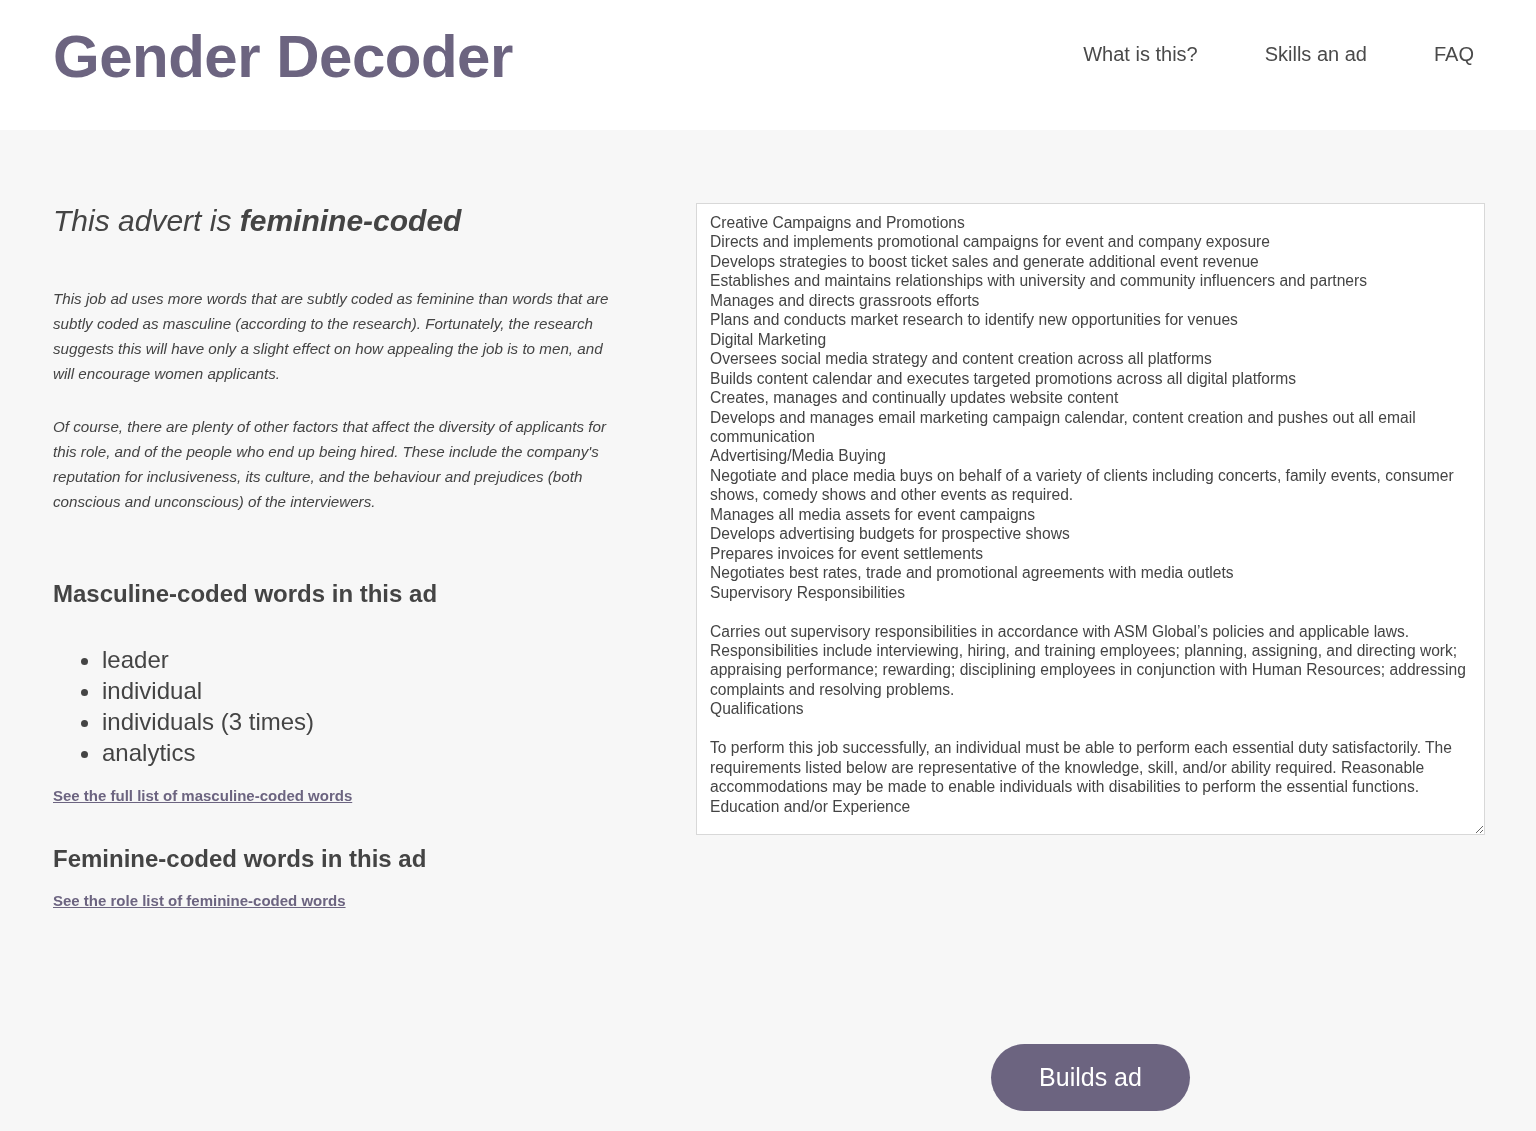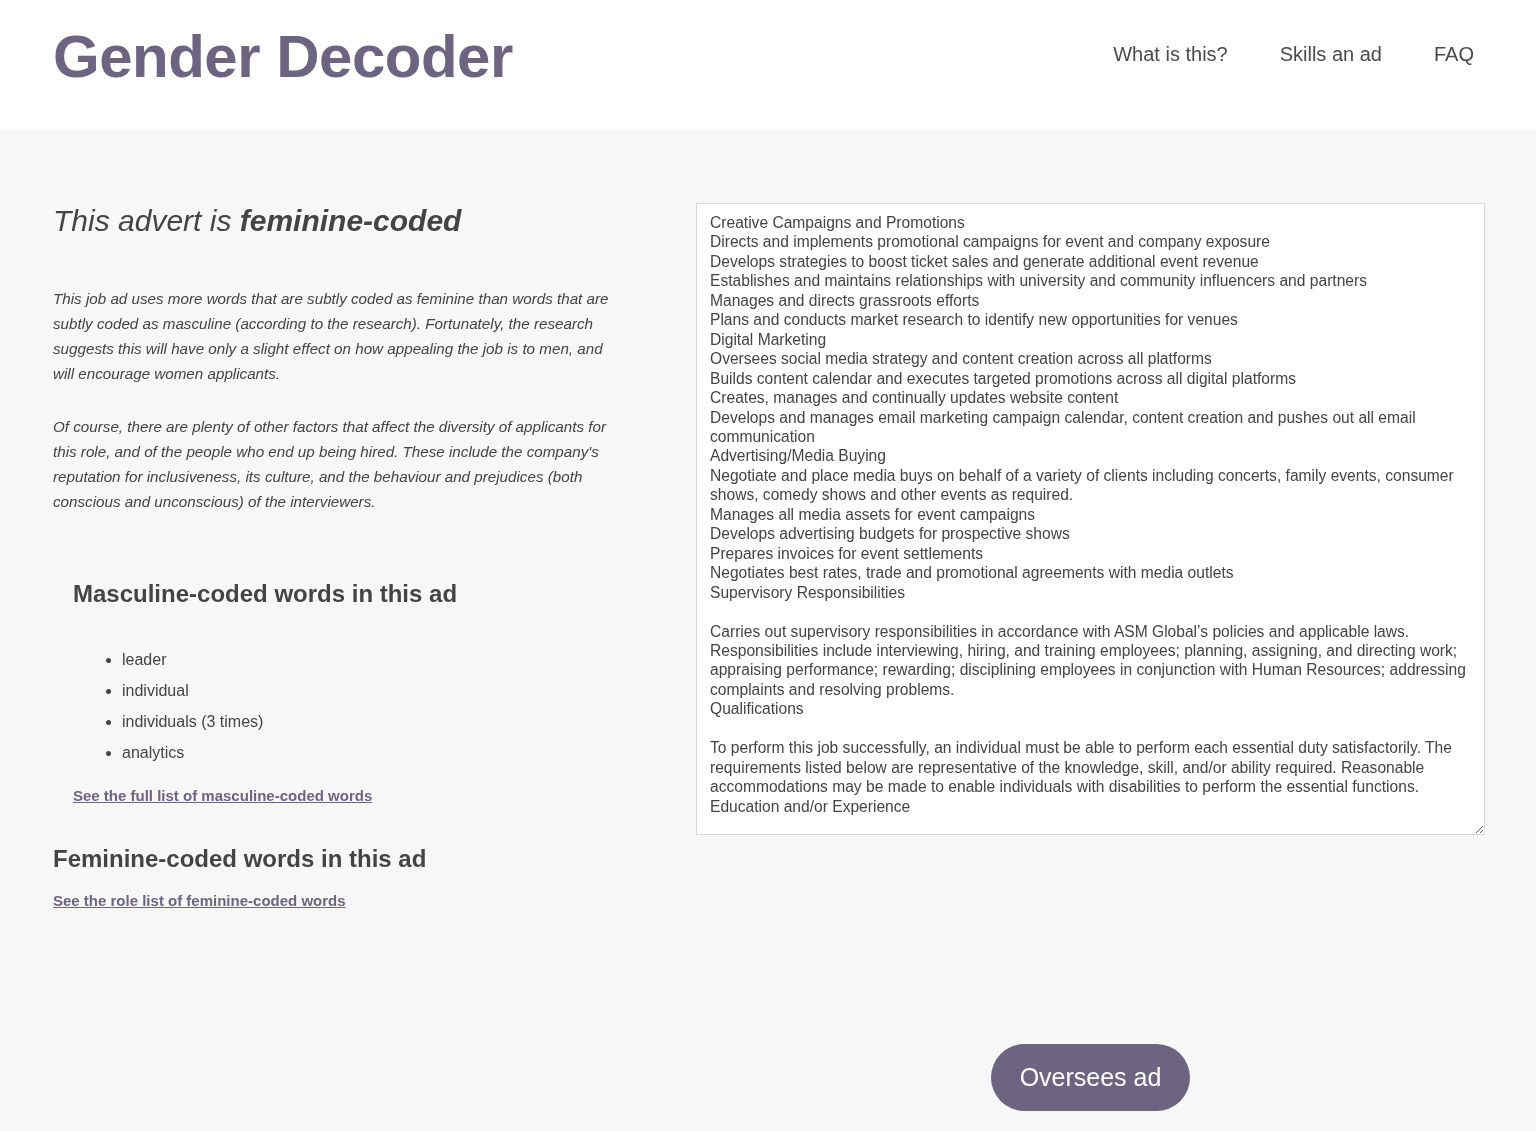--- a/index.html
+++ b/index.html
@@ -12,34 +12,34 @@
   }
   .header {
     position: absolute; left: 0; top: 0; width: 1536px; height: 130px;
     background: #ffffff;
   }
   .site-title {
     position: absolute; left: 53px; top: 22px;
     font-size: 60px; font-weight: bold; color: #6c6480;
     letter-spacing: -0.5px; text-decoration: none;
   }
-  .nav { position: absolute; top: 43px; right: 62px; display: flex; gap: 52px; }
+  .nav { position: absolute; top: 43px; right: 62px; display: flex; gap: 67px; }
   .nav a { font-size: 20px; color: #4a4a4a; text-decoration: none; }
 
   .left { position: absolute; left: 53px; top: 200px; width: 560px; font-style: italic; }
   .verdict { font-size: 30px; color: #444; font-weight: normal; line-height: 42px; }
   .verdict b { font-weight: bold; }
   .para { font-size: 15.2px; line-height: 25px; color: #444; margin-top: 44px; }
   .para + .para { margin-top: 28px; }
   .section-h { font-size: 24px; font-weight: bold; color: #444; }
   .words { margin-top: 36px; margin-left: 49px; list-style: disc; }
-  .words li { font-size: 16px; line-height: 31px; color: #444; padding-left: 0; }
+  .words li { font-size: 24px; line-height: 31px; color: #444; padding-left: 0; }
   .full-link { display: inline-block; font-size: 15px; font-weight: bold; color: #6c6480; text-decoration: underline; }
 
-  .masc { position: absolute; left: 53px; top: 580px; width: 560px; margin-left: 20px; }
+  .masc { position: absolute; left: 53px; top: 580px; width: 560px; }
   .masc .full-link { margin-top: 19px; }
   .fem { position: absolute; left: 53px; top: 845px; width: 560px; }
   .fem .full-link { margin-top: 19px; }
 
   .ad-text {
     position: absolute; left: 696px; top: 203px; width: 789px; height: 632px;
     background: #ffffff; border: 1px solid #d8d8d8;
     padding: 9px 13px;
     font-family: "Liberation Sans", "DejaVu Sans", sans-serif;
     font-size: 15.6px; line-height: 19.45px; color: #444;
@@ -113,13 +113,13 @@
 
 Bachelor’s Degree in Marketing, Public Relations or related field preferred
 Minimum of 5 years experience in Event Marketing and/or media buying or related industry experience (i.e. advertising agency radio/tv sales) required
 Skills and Abilities
 
 Excellent written and verbal communication skills required
 Social Media Skills (content creation, posting, analytics reporting, campaign development) required
 Basic understanding of demographics and media buying ability
 Requires flexible schedule to cover events including nights, weekends, holidays, early mornings and extended hours</textarea>
 
-<button class="recheck">Oversees ad</button>
+<button class="recheck">Builds ad</button>
 
 </body></html>

